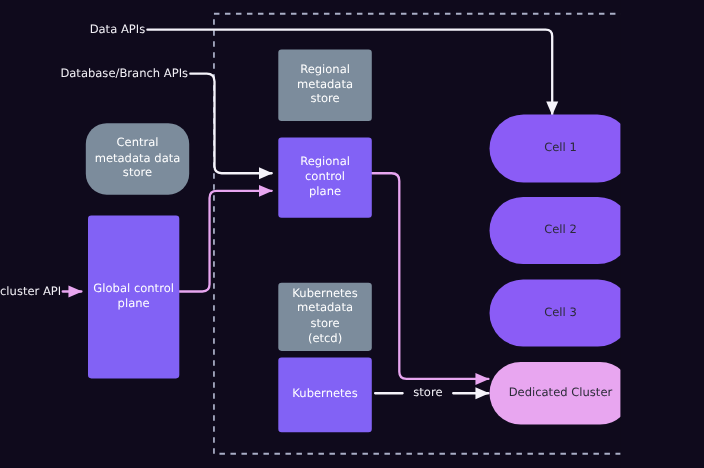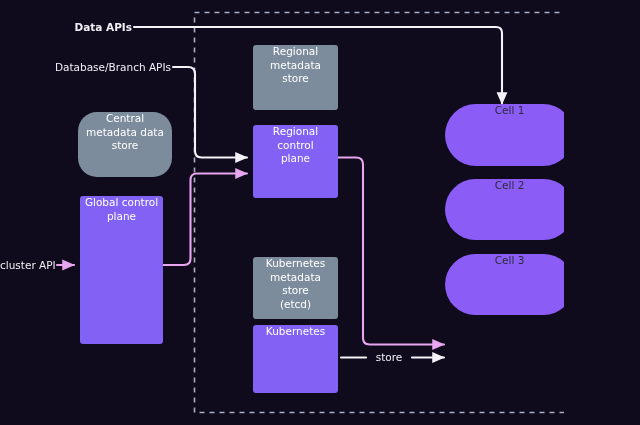--- a/index.html
+++ b/index.html
@@ -17,20 +17,21 @@
   }
   #svg-layer {
     position: absolute;
     left: 0; top: 0;
     width: 640px;
     height: 425px;
   }
   .node {
     position: absolute;
     display: flex;
+    align-items: center;
     justify-content: center;
     text-align: center;
     box-sizing: border-box;
     line-height: 1.30;
     z-index: 3;
   }
   .node-box { border-radius: 3px; }
   .node-pill { border-radius: 999px; }
   .node-label { white-space: pre-line; display: block; padding: 0 4px; }
   .gray-node  { background: #7c8c9c; color: #ffffff; font-size: 10.5px; }
@@ -79,21 +80,21 @@
     <path d="M163,265 L184,265 Q190.5,265 190.5,258.5 L190.5,180 Q190.5,173.5 197,173.5 L247,173.5" fill="none" stroke="#e8a6f0" stroke-width="2.1" stroke-linecap="round" marker-end="url(#arrow-pink)"></path>
 
     <path d="M338,157.5 L356,157.5 Q363,157.5 363,164.5 L363,338 Q363,344.5 369.5,344.5 L444,344.5" fill="none" stroke="#e8a6f0" stroke-width="2.1" stroke-linecap="round" marker-end="url(#arrow-pink)"></path>
 
     <path d="M341,357.5 L366,357.5" fill="none" stroke="#f5f3fa" stroke-width="2.1" stroke-linecap="round"></path>
     <path d="M412,357.5 L444,357.5" fill="none" stroke="#f5f3fa" stroke-width="2.1" stroke-linecap="round" marker-end="url(#arrow-white)"></path>
   </svg>
 
   <div class="region-label" style="left:571px; top:29px;">Region</div>
 
-  <div class="edge-label right" style="left:40px; top:21px; width:92px;font-weight:bold;">Data APIs</div>
+  <div class="edge-label right" style="left:40px; top:21px; width:92px;">Data APIs</div>
 
   <div class="edge-label right" style="left:10px; top:61px; width:161px;">Database/Branch APIs</div>
 
   <div class="edge-label right" style="left:0px; top:259px; width:55px;">cluster API</div>
 
   <div class="edge-label" style="left:369px; top:351px; width:40px; text-align:center;">store</div>
 
   <div class="node node-box gray-node" style="left:78px; top:112px; width:94px; height:65px;border-radius:19px;">
     <span class="node-label">Central
 metadata data
@@ -132,14 +133,17 @@
   </div>
 
   <div class="node node-pill cell-node" style="left:445px; top:179px; width:129px; height:61px;">
     <span class="node-label">Cell 2</span>
   </div>
 
   <div class="node node-pill cell-node" style="left:445px; top:254px; width:129px; height:61px;">
     <span class="node-label">Cell 3</span>
   </div>
 
+  <div class="node node-pill pink-node" style="left:445px; top:329px; width:129px; height:57px;">
+    <span class="node-label">Dedicated Cluster</span>
+  </div>
 
 </div>
 
 </body></html>

